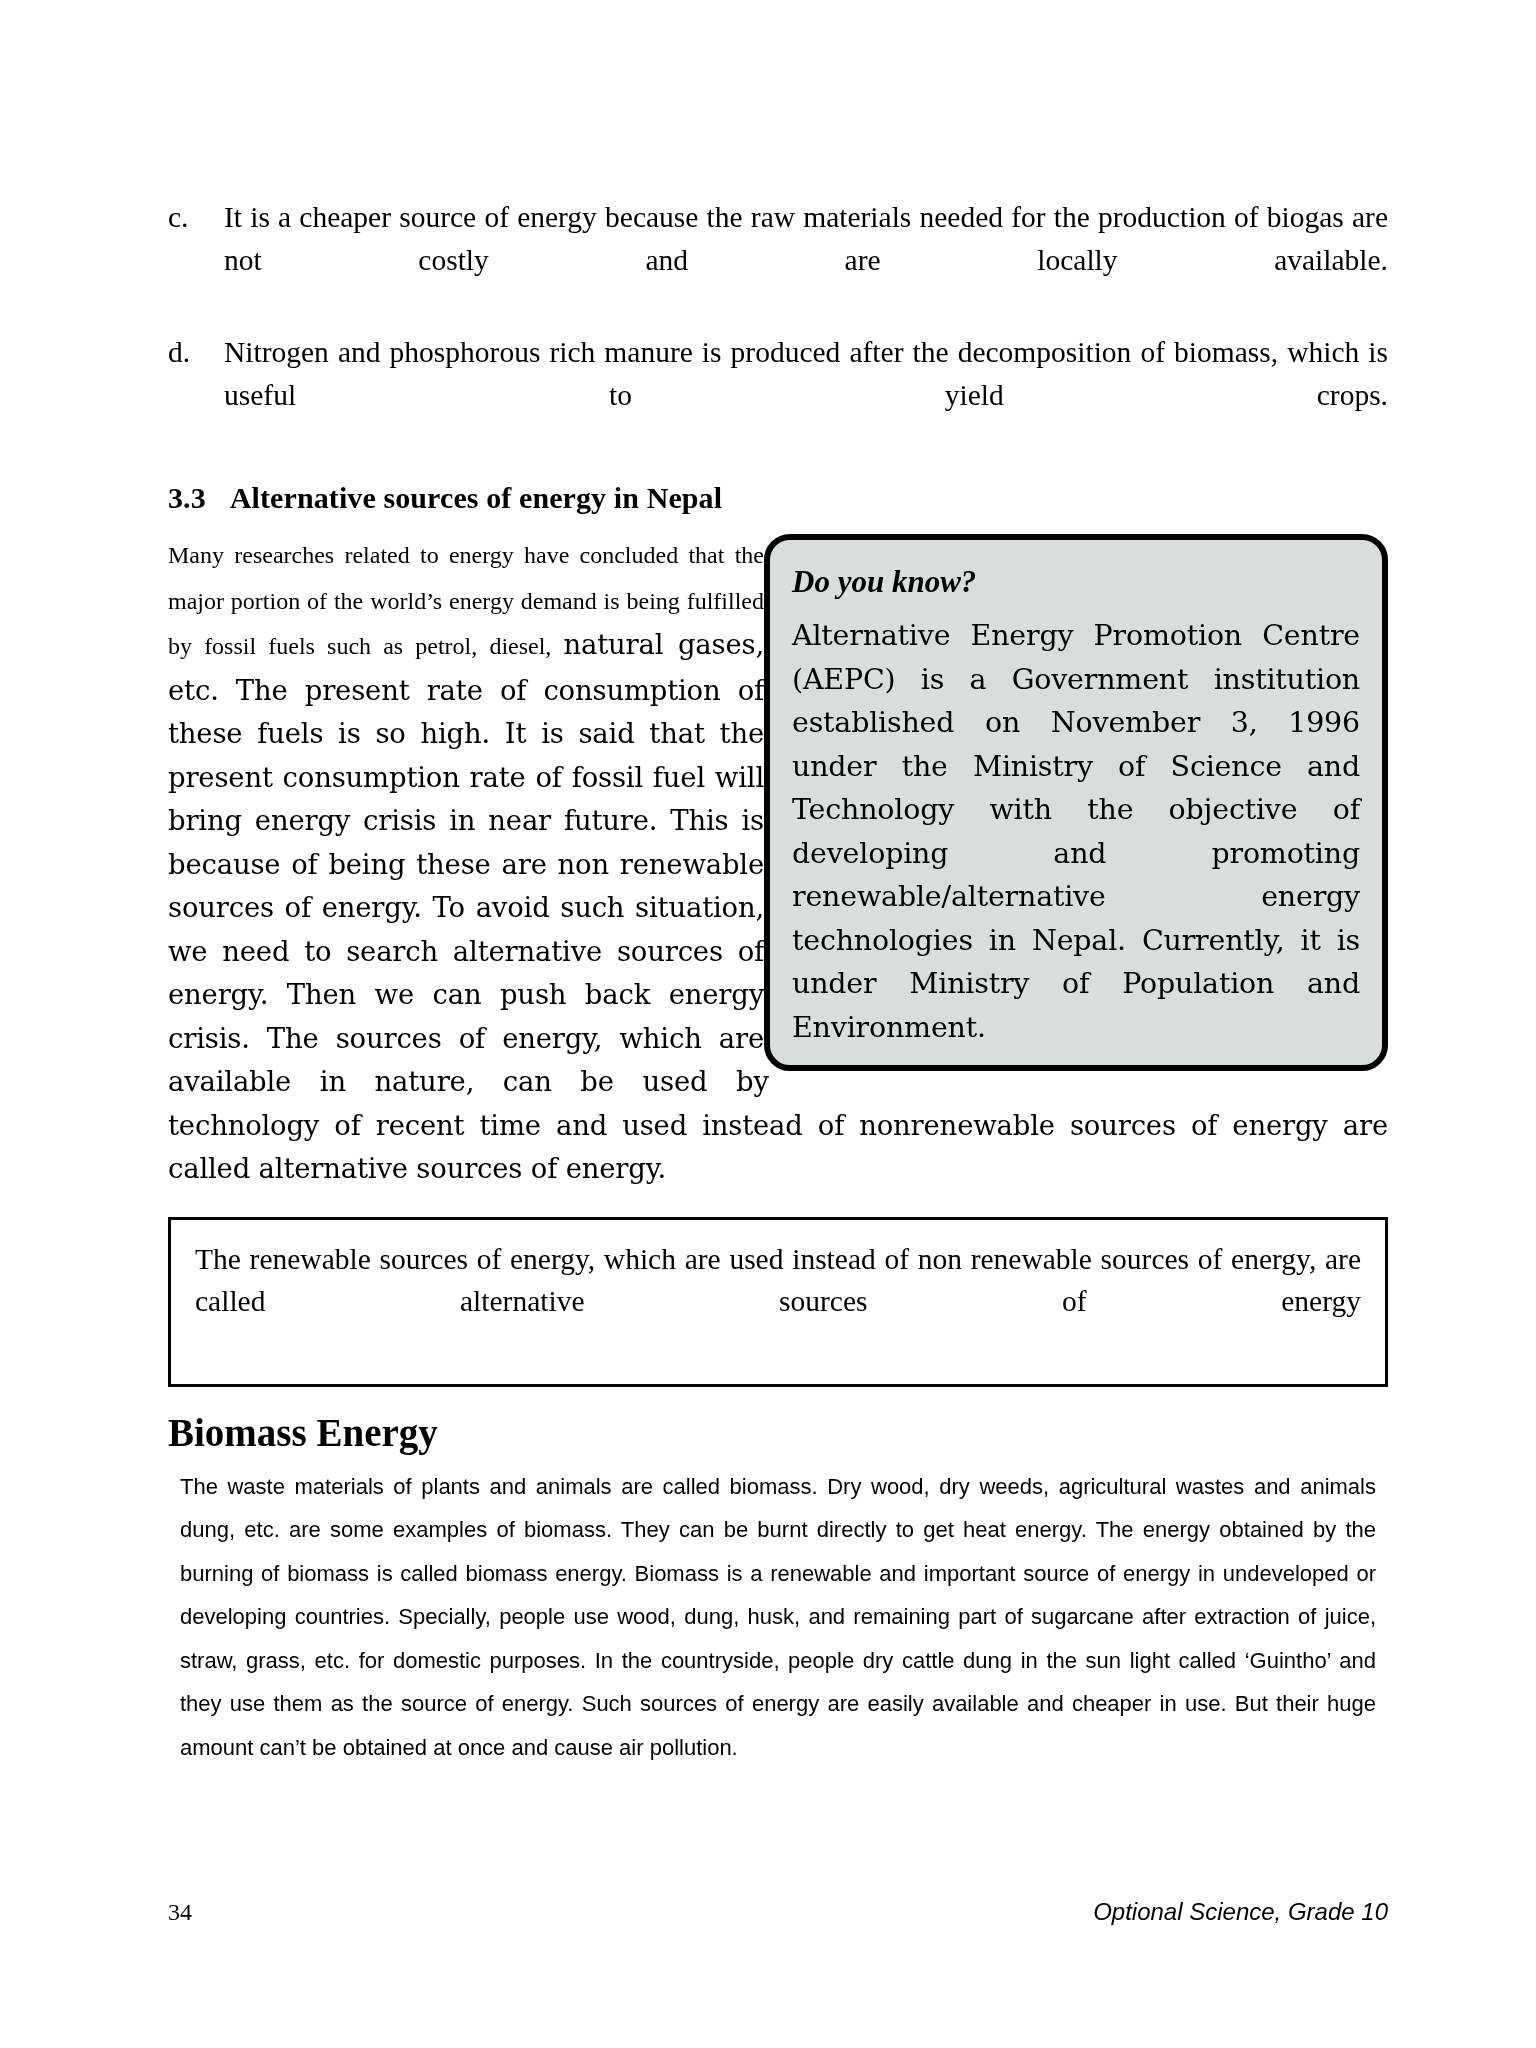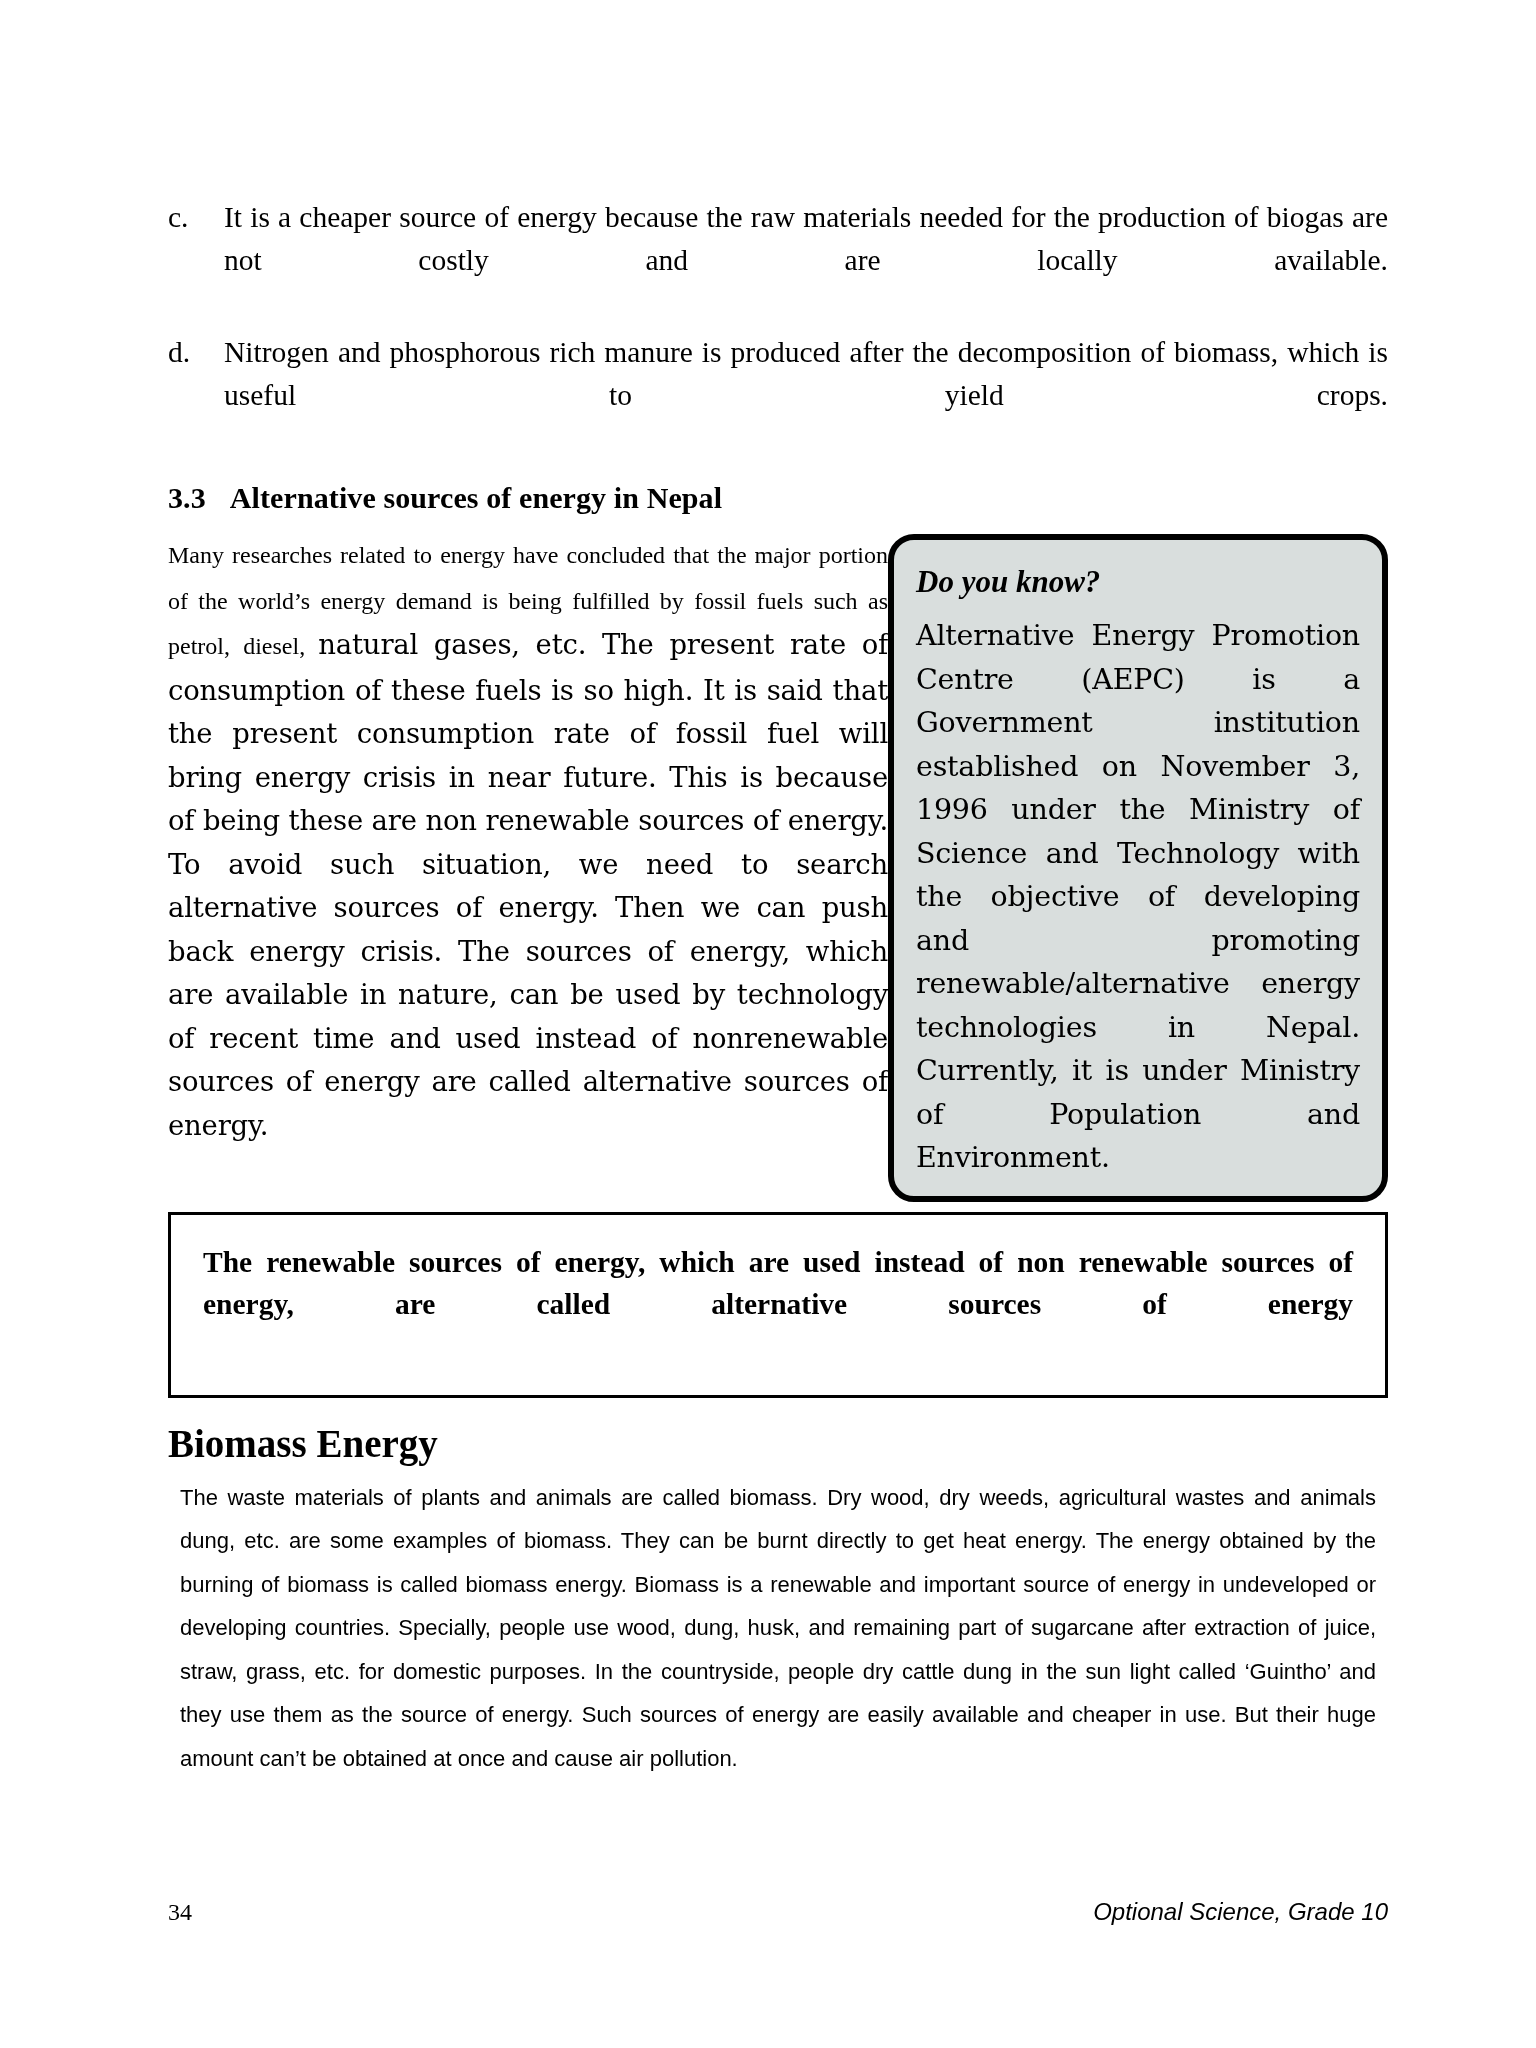--- a/index.html
+++ b/index.html
@@ -71,21 +71,21 @@
   
   .flow-wrap {
     position: relative;
     font-size: 30px;
     line-height: 43.5px;
     text-align: justify;
   }
 
   .float-box {
     float: right;
-    width: 500px;
+    width: 624px;
     margin: 2px 0 10px 22px;
     box-sizing: border-box;
     background: #d9dedd;
     border: 6px solid #000000;
     border-radius: 26px;
     padding: 20px 22px 16px 22px;
     shape-outside: border-box;
   }
   .float-box .dyk-title {
     font-family: "Liberation Serif", "DejaVu Serif", serif;
@@ -122,23 +122,23 @@
   
   .definition-box {
     clear: both;
     margin: 26px 0 0 0;
     border: 3px solid #000000;
     box-sizing: border-box;
     padding: 14px 20px 16px 20px;
     width: 1220px;
   }
   .definition-box p {
-    margin: 12px;
-    font-family: "Liberation Serif", "DejaVu Serif", serif;
-    font-weight: bold;
+    margin: 4px;
+    font-family: "Liberation Serif", "DejaVu Serif", serif;
+    font-weight: normal;
     font-size: 29.5px;
     line-height: 42px;
     text-align: justify;
     text-justify: inter-word;
   }
   .definition-box p::after {
     content: "";
     display: inline-block;
     width: 100%;
   }

